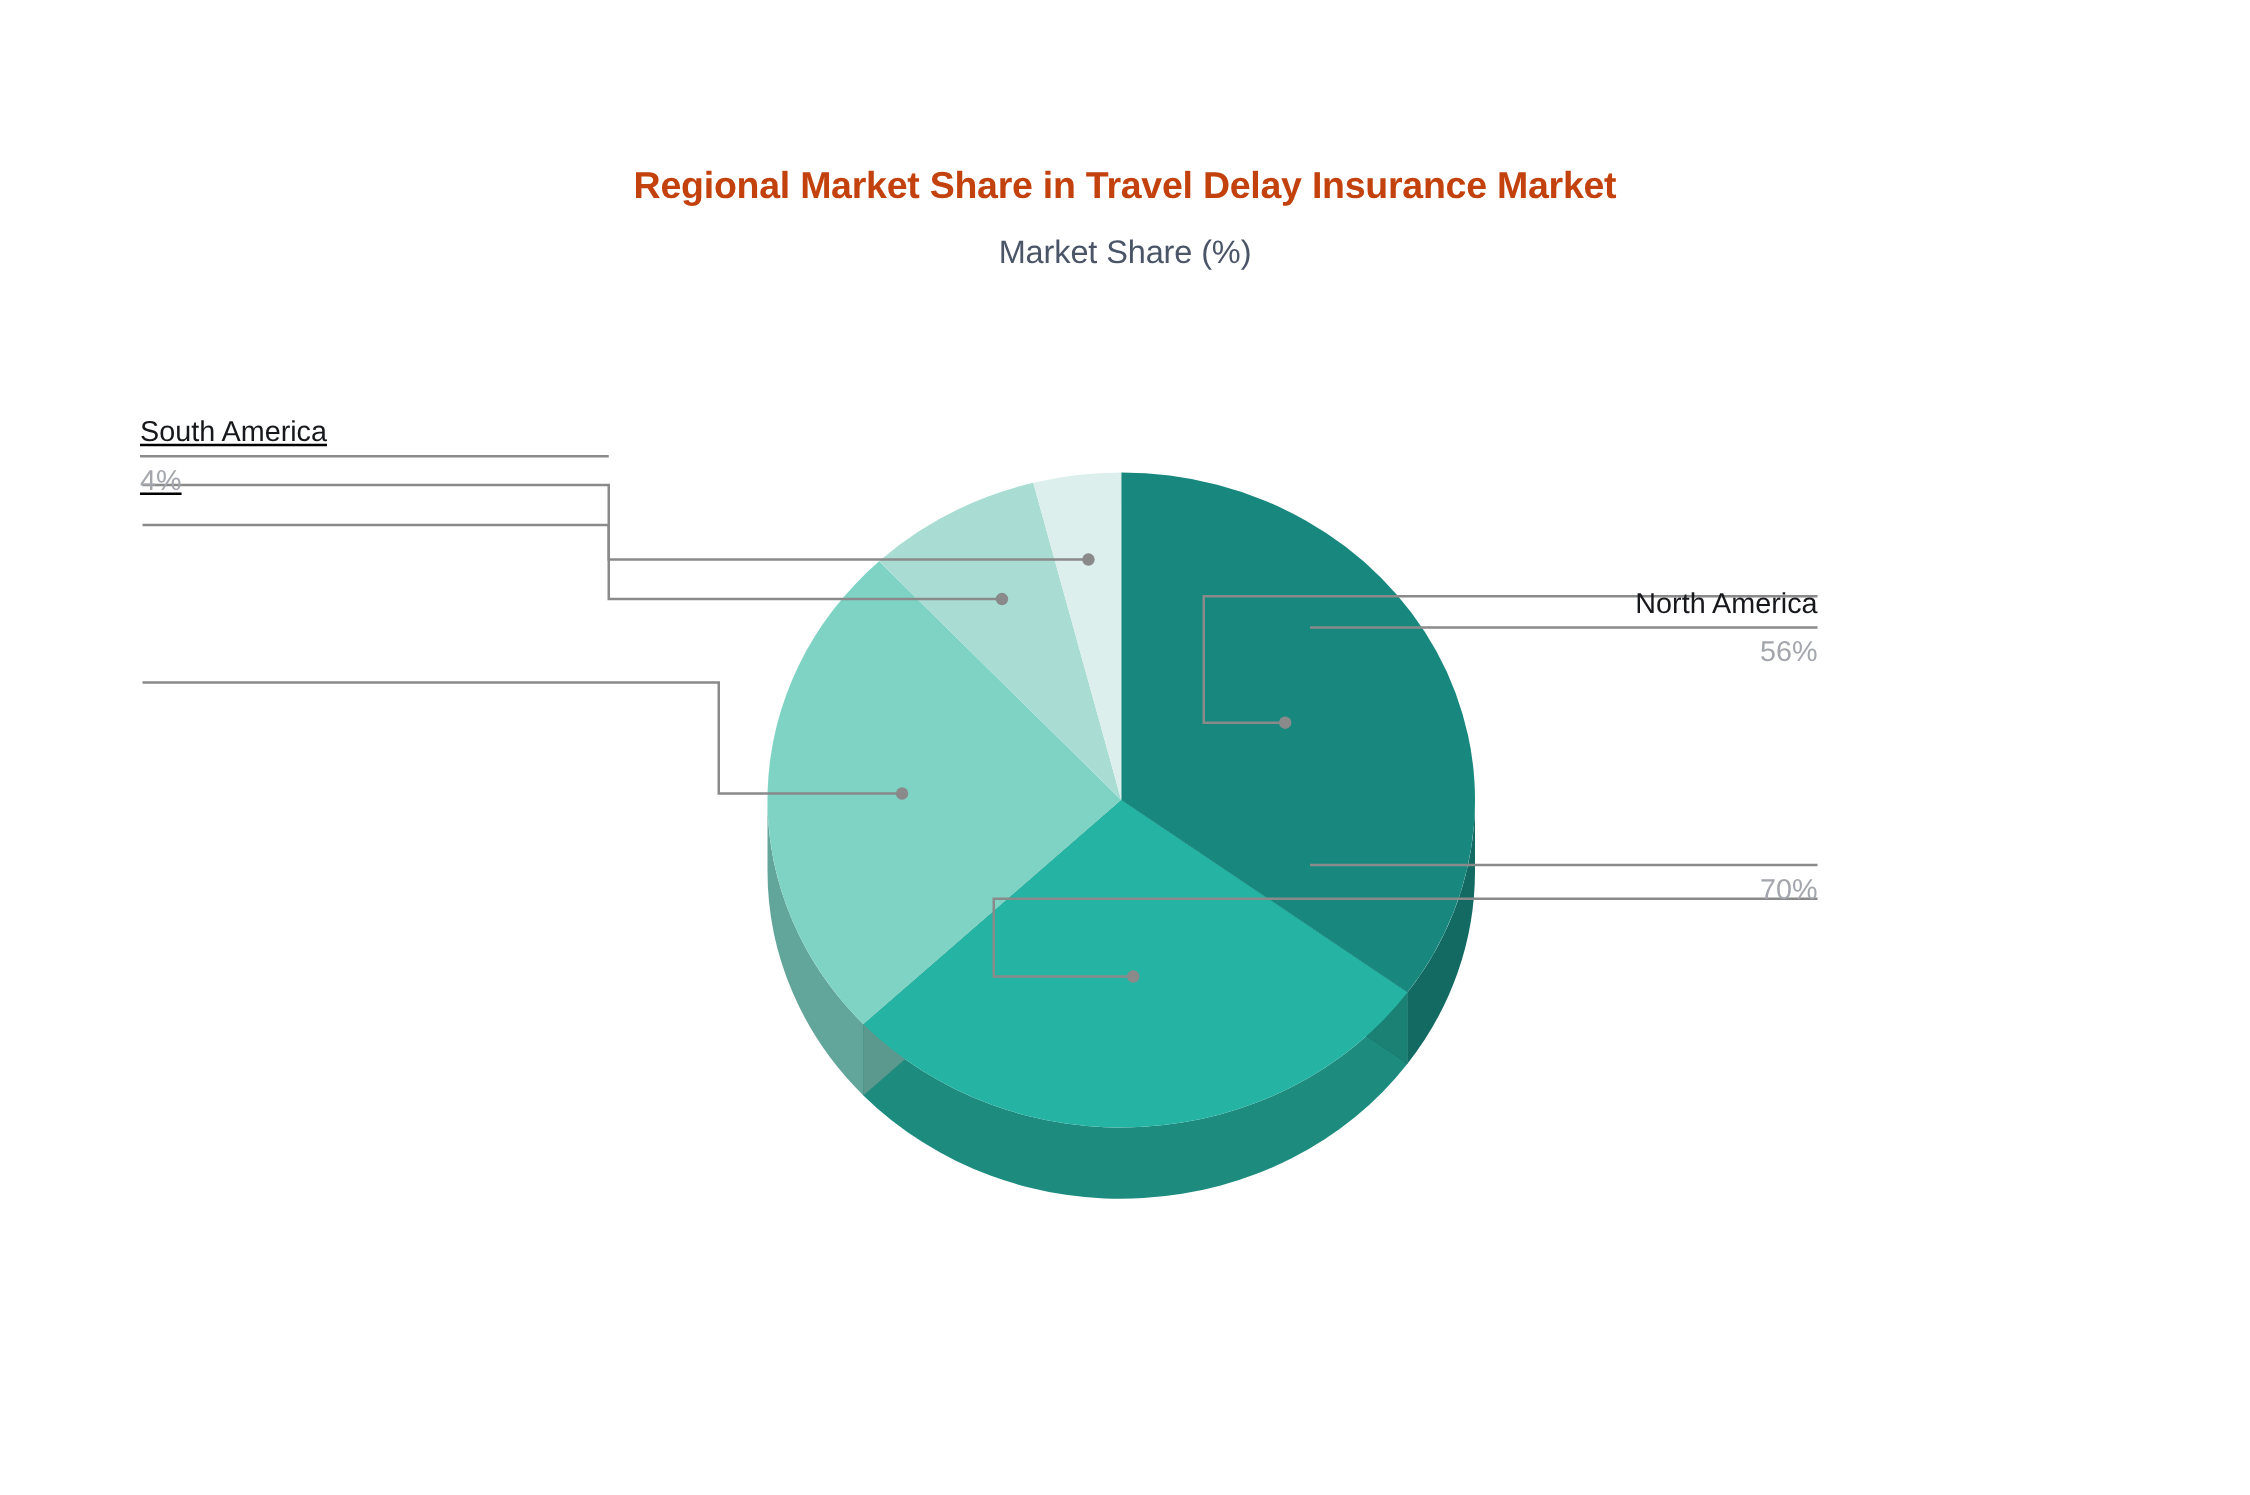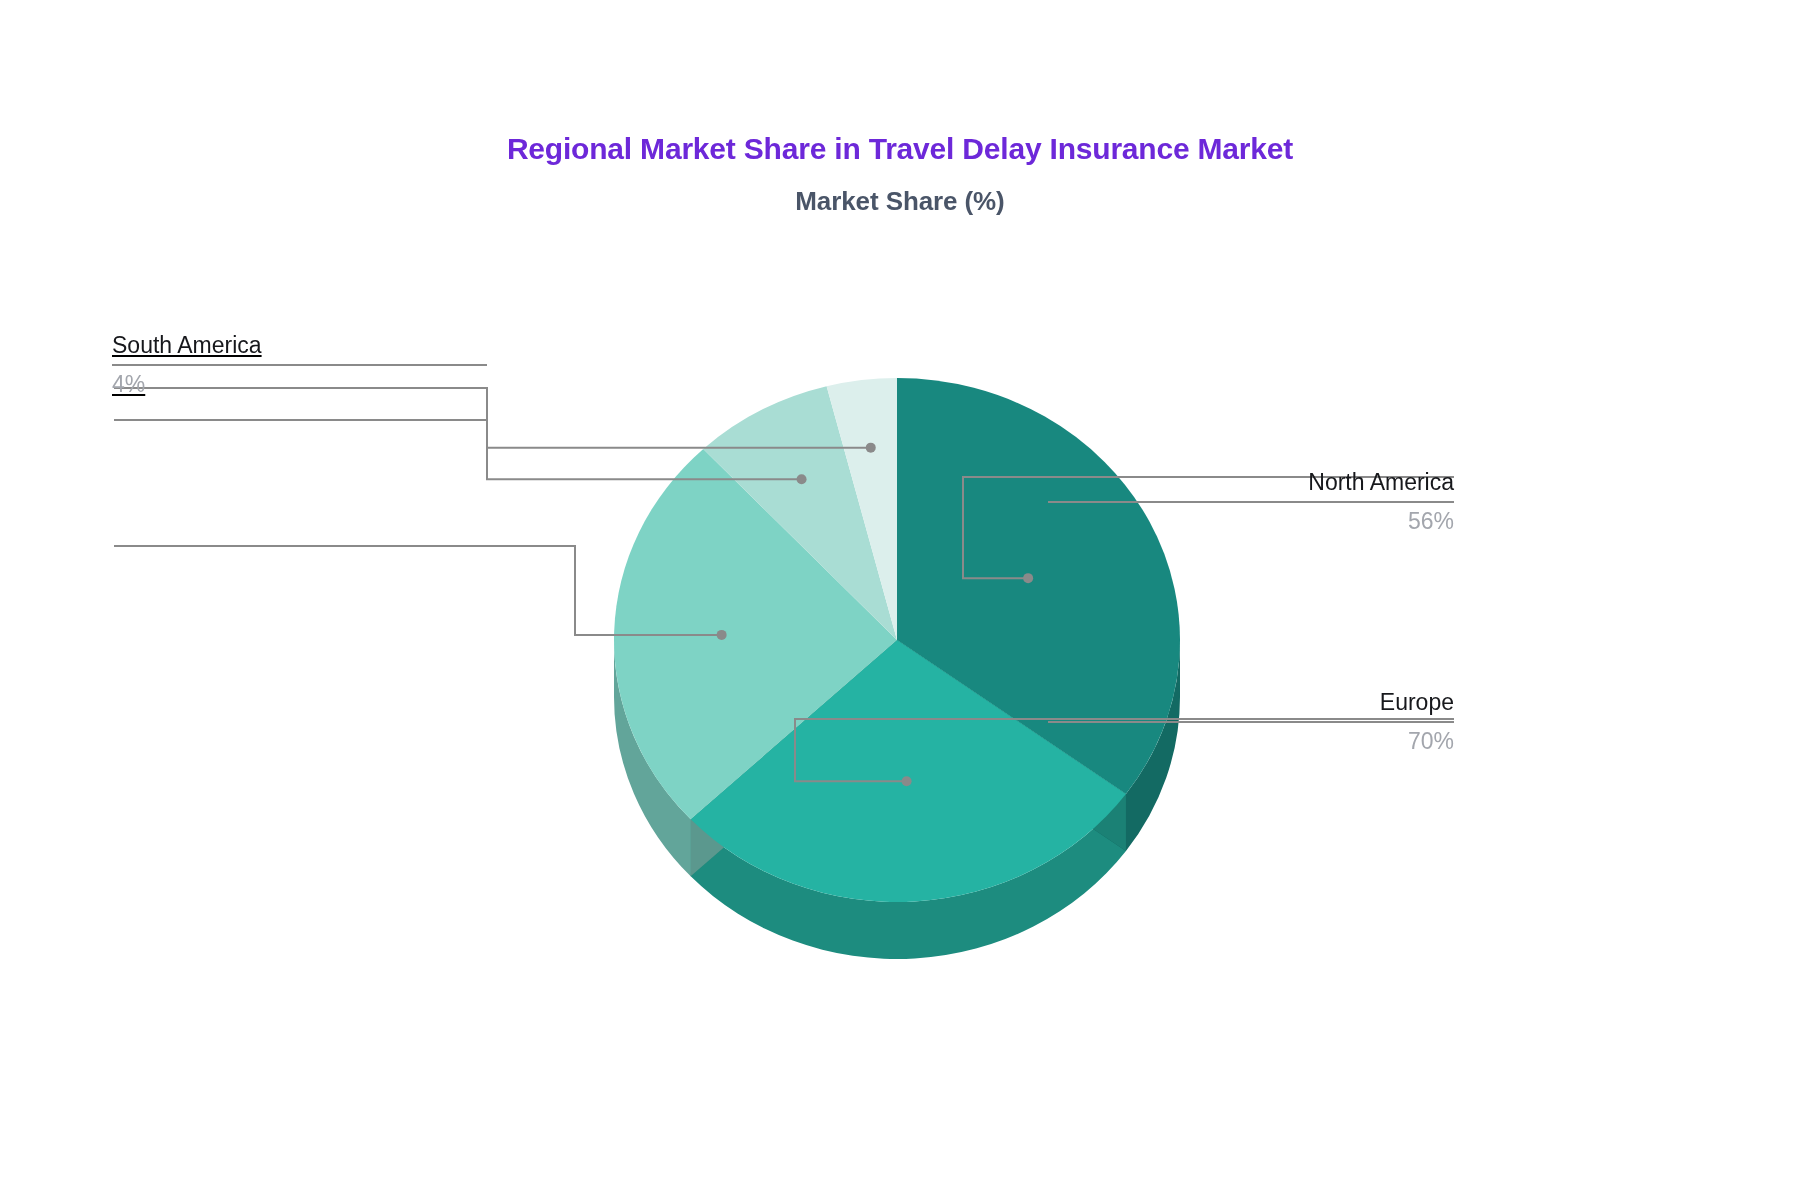--- a/index.html
+++ b/index.html
@@ -9,27 +9,27 @@
     font-family:"Liberation Sans", sans-serif;
     position:relative;
     overflow:hidden;
   }
   #canvas { position:relative; width:1800px; height:1196px; background:#fff; }
 
   
   .title {
     position:absolute; left:0; top:132px; width:1800px;
     text-align:center;
-    font-size:30px; font-weight:bold; color:#6d28d9;
+    font-size:30px; font-weight:bold; color:#c2410c;
     letter-spacing:-0.2px;
   }
   .subtitle {
     position:absolute; left:0; top:186px; width:1800px;
     text-align:center;
-    font-size:26px; font-weight:bold; color:#4a5568;
+    font-size:26px; font-weight:normal; color:#4a5568;
     letter-spacing:-0.1px;
   }
 
   
   #pie-wrap { position:absolute; left:0; top:0; width:1800px; height:1196px; }
   #pie-svg  { position:absolute; left:0; top:0; }
 
   
   .callout { position:absolute; }
   .callout .cl-name {
@@ -106,19 +106,18 @@
 
 
 
   <div class="callout right" style="left:1048px; top:444px; width:406px;margin-top:23px;">
     <div class="cl-name">North America</div>
     <div class="cl-rule"></div>
     <div class="cl-val">56%</div>
   </div>
 
   <div class="callout right" style="left:1048px; top:687px; width:406px;">
-    <div class="cl-name">Europe</div>
     <div class="cl-rule"></div>
     <div class="cl-val">70%</div>
   </div>
 
 
 </div>
 
 </body></html>

